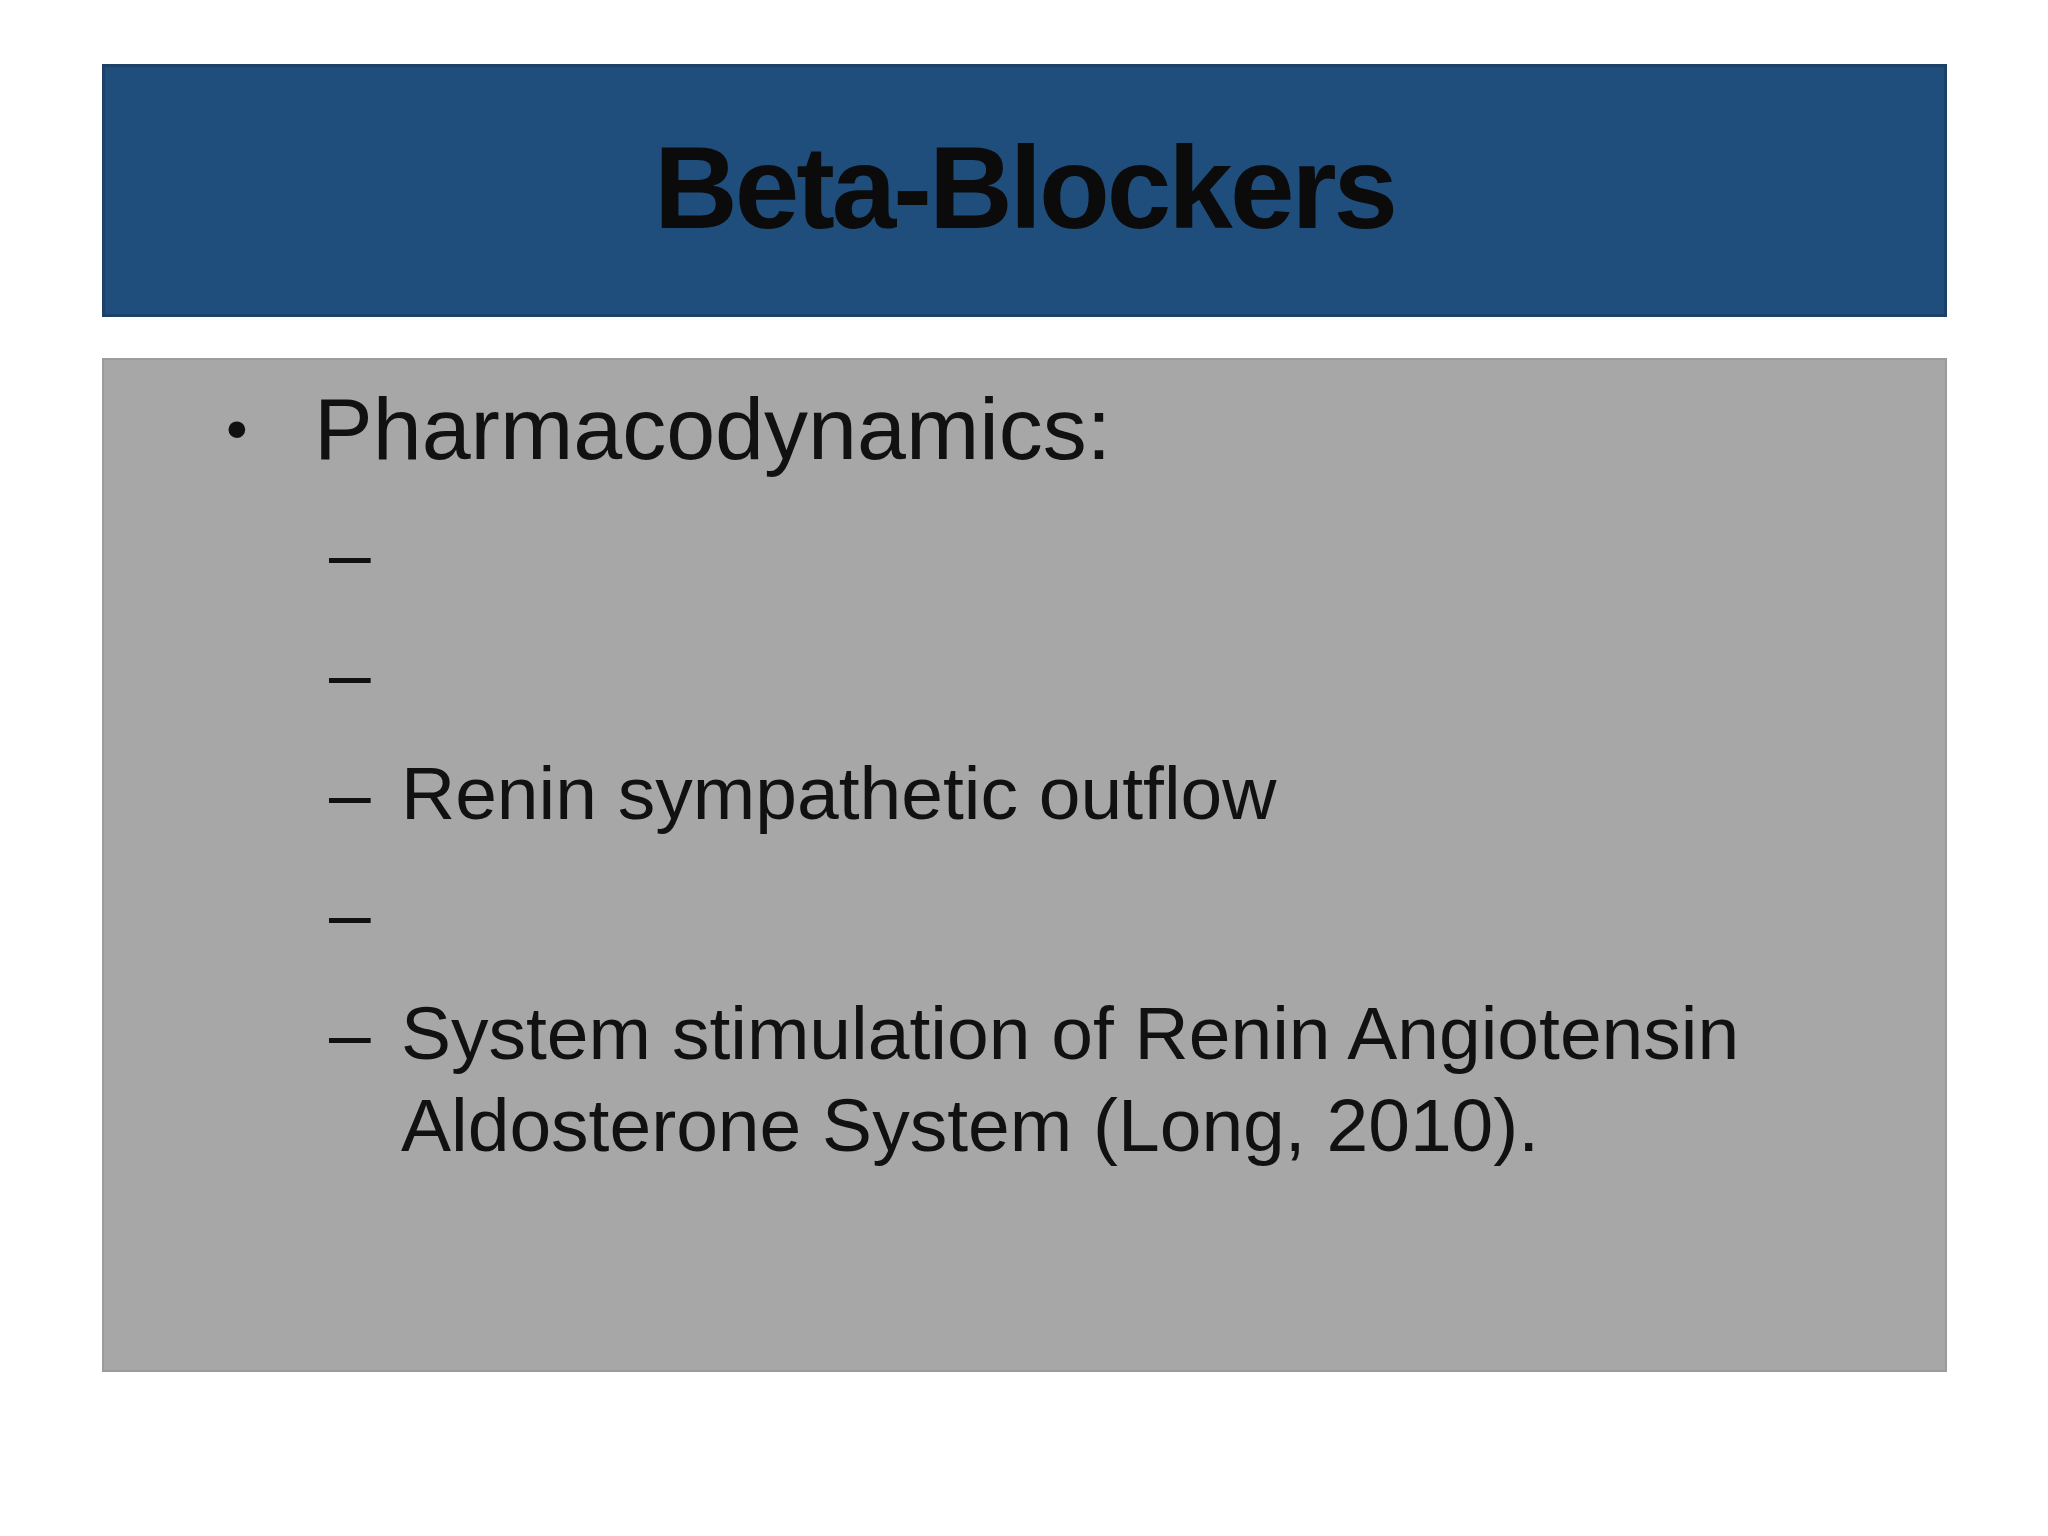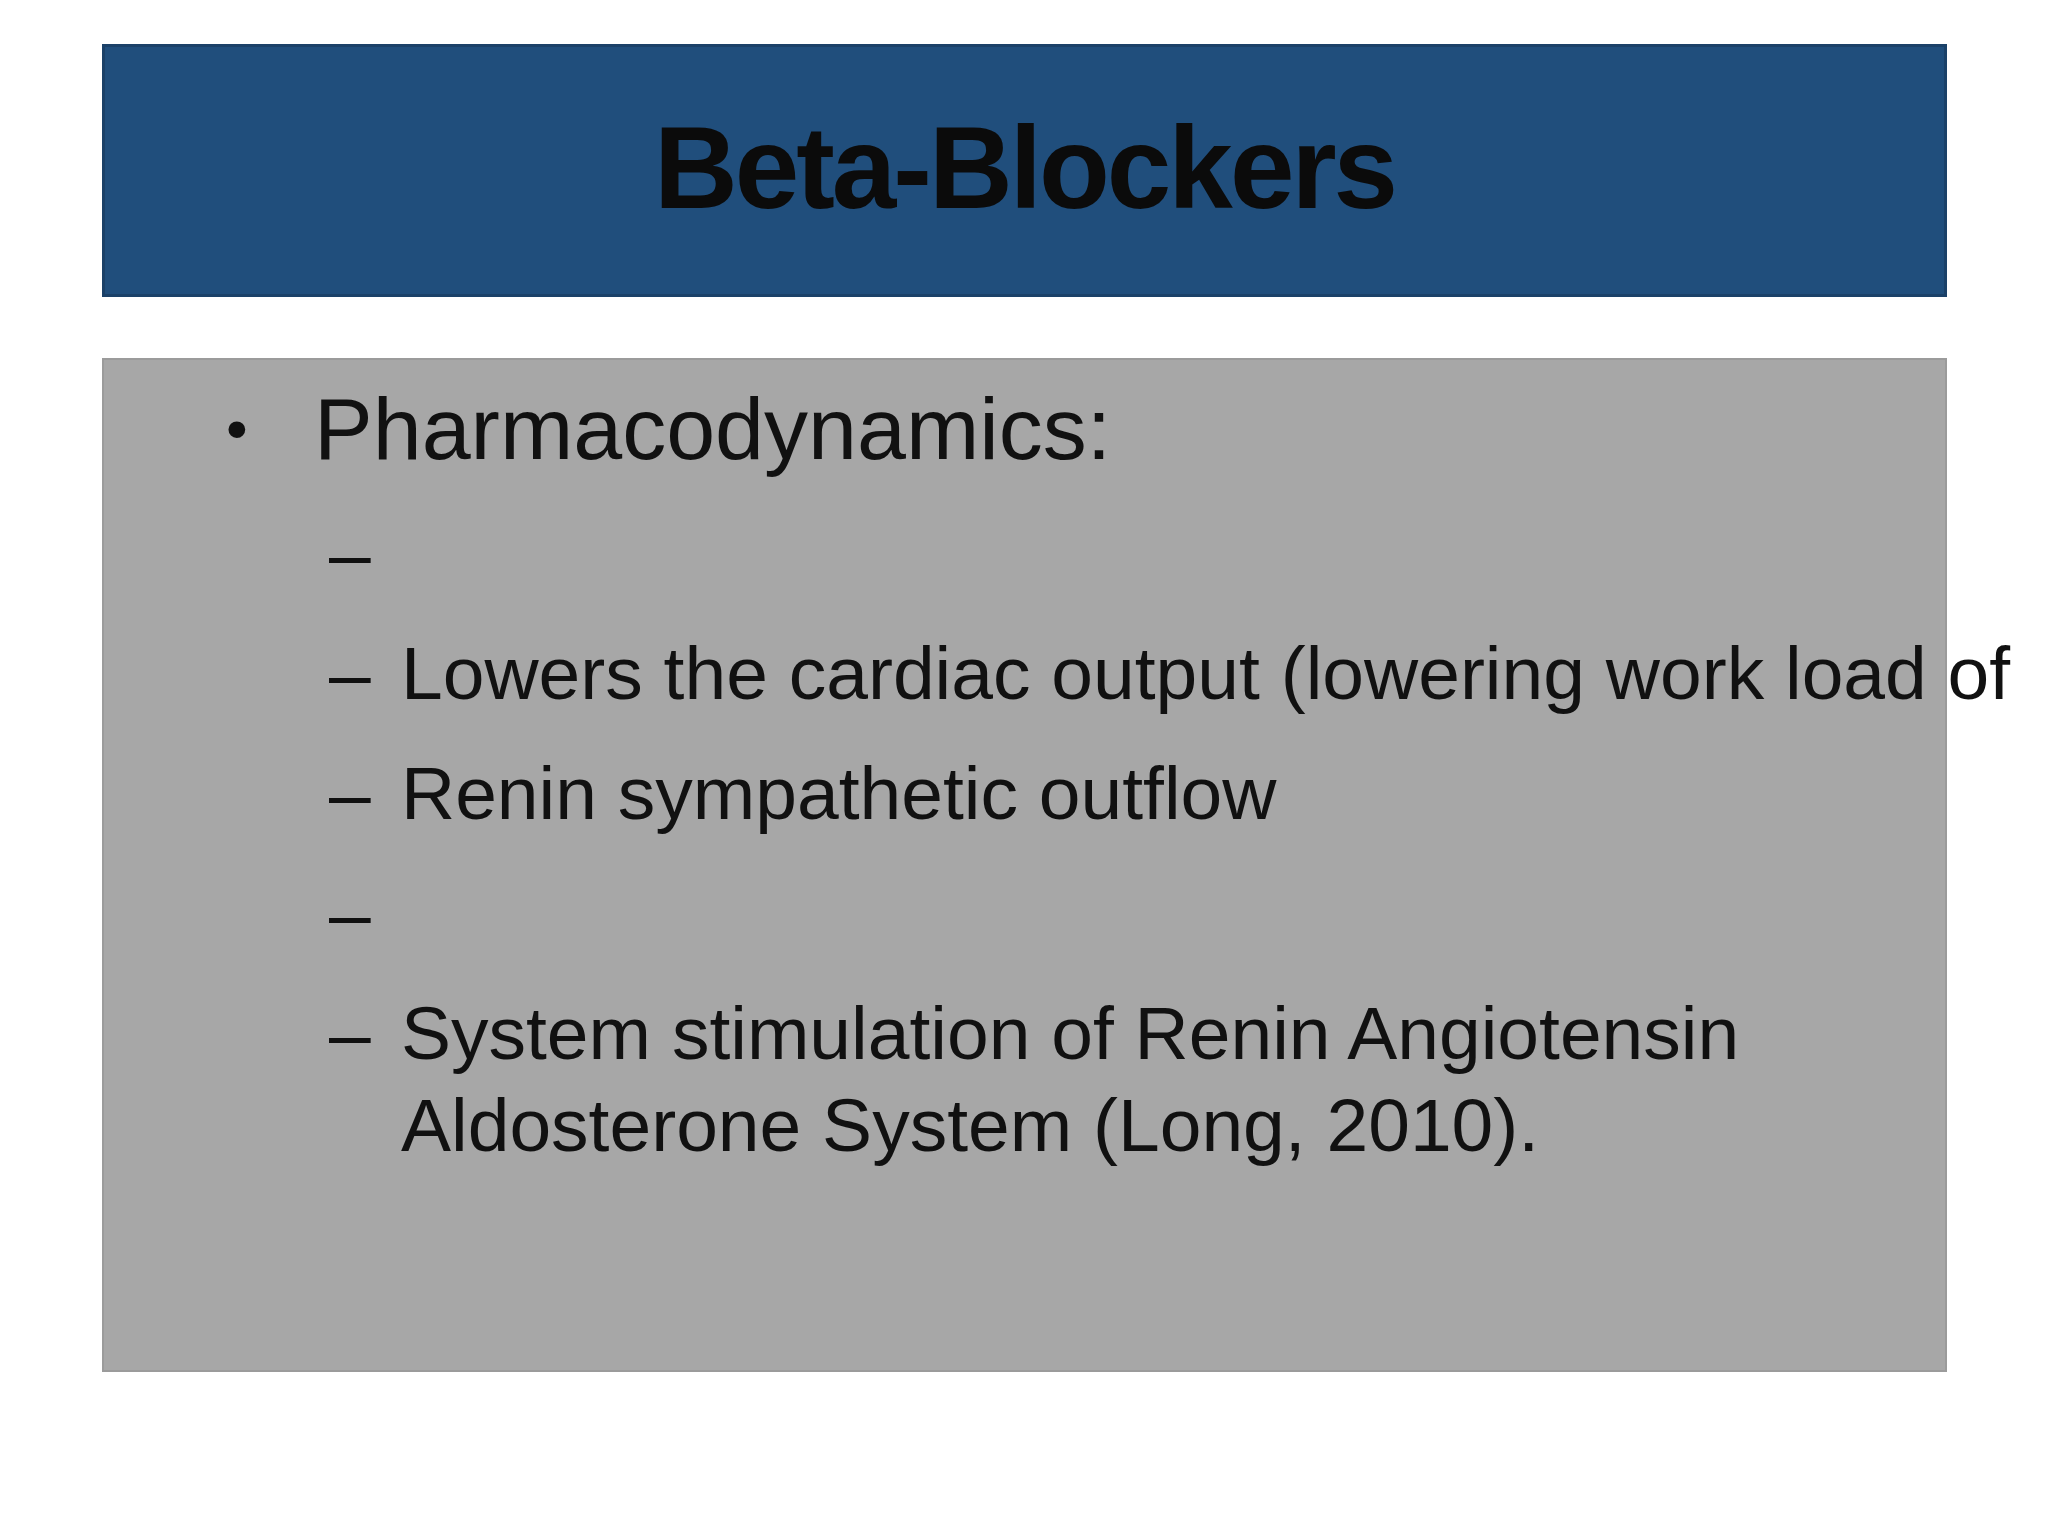--- a/index.html
+++ b/index.html
@@ -11,21 +11,21 @@
     position: relative;
     width: 2048px;
     height: 1536px;
     background: var(--page-bg, #ffffff);
     overflow: hidden;
     font-family: "Liberation Sans", sans-serif;
   }
   .title-bar {
     position: absolute;
     left: 102px;
-    top: 44px;
+    top: 64px;
     width: 1845px;
     height: 253px;
     box-sizing: border-box;
     background: var(--header-bg, #204e7c);
     border: 3px solid var(--header-border, #1b4168);
     display: flex;
     align-items: center;
     justify-content: center;
   }
   .title-text {
@@ -101,21 +101,20 @@
 
     <div class="sub-list">
 
       <div class="sub-item">
         <span class="sub-bullet">–</span>
       </div>
 
       <div class="sub-item">
         <span class="sub-bullet">–</span>
         <span class="sub-lines">
-          <span class="line" style="display:block">Lowers the cardiac output (lowering work load of</span>
         </span>
       </div>
 
       <div class="sub-item">
         <span class="sub-bullet">–</span>
         <span class="sub-lines">
           <span class="line">Renin sympathetic outflow</span>
         </span>
       </div>
 

